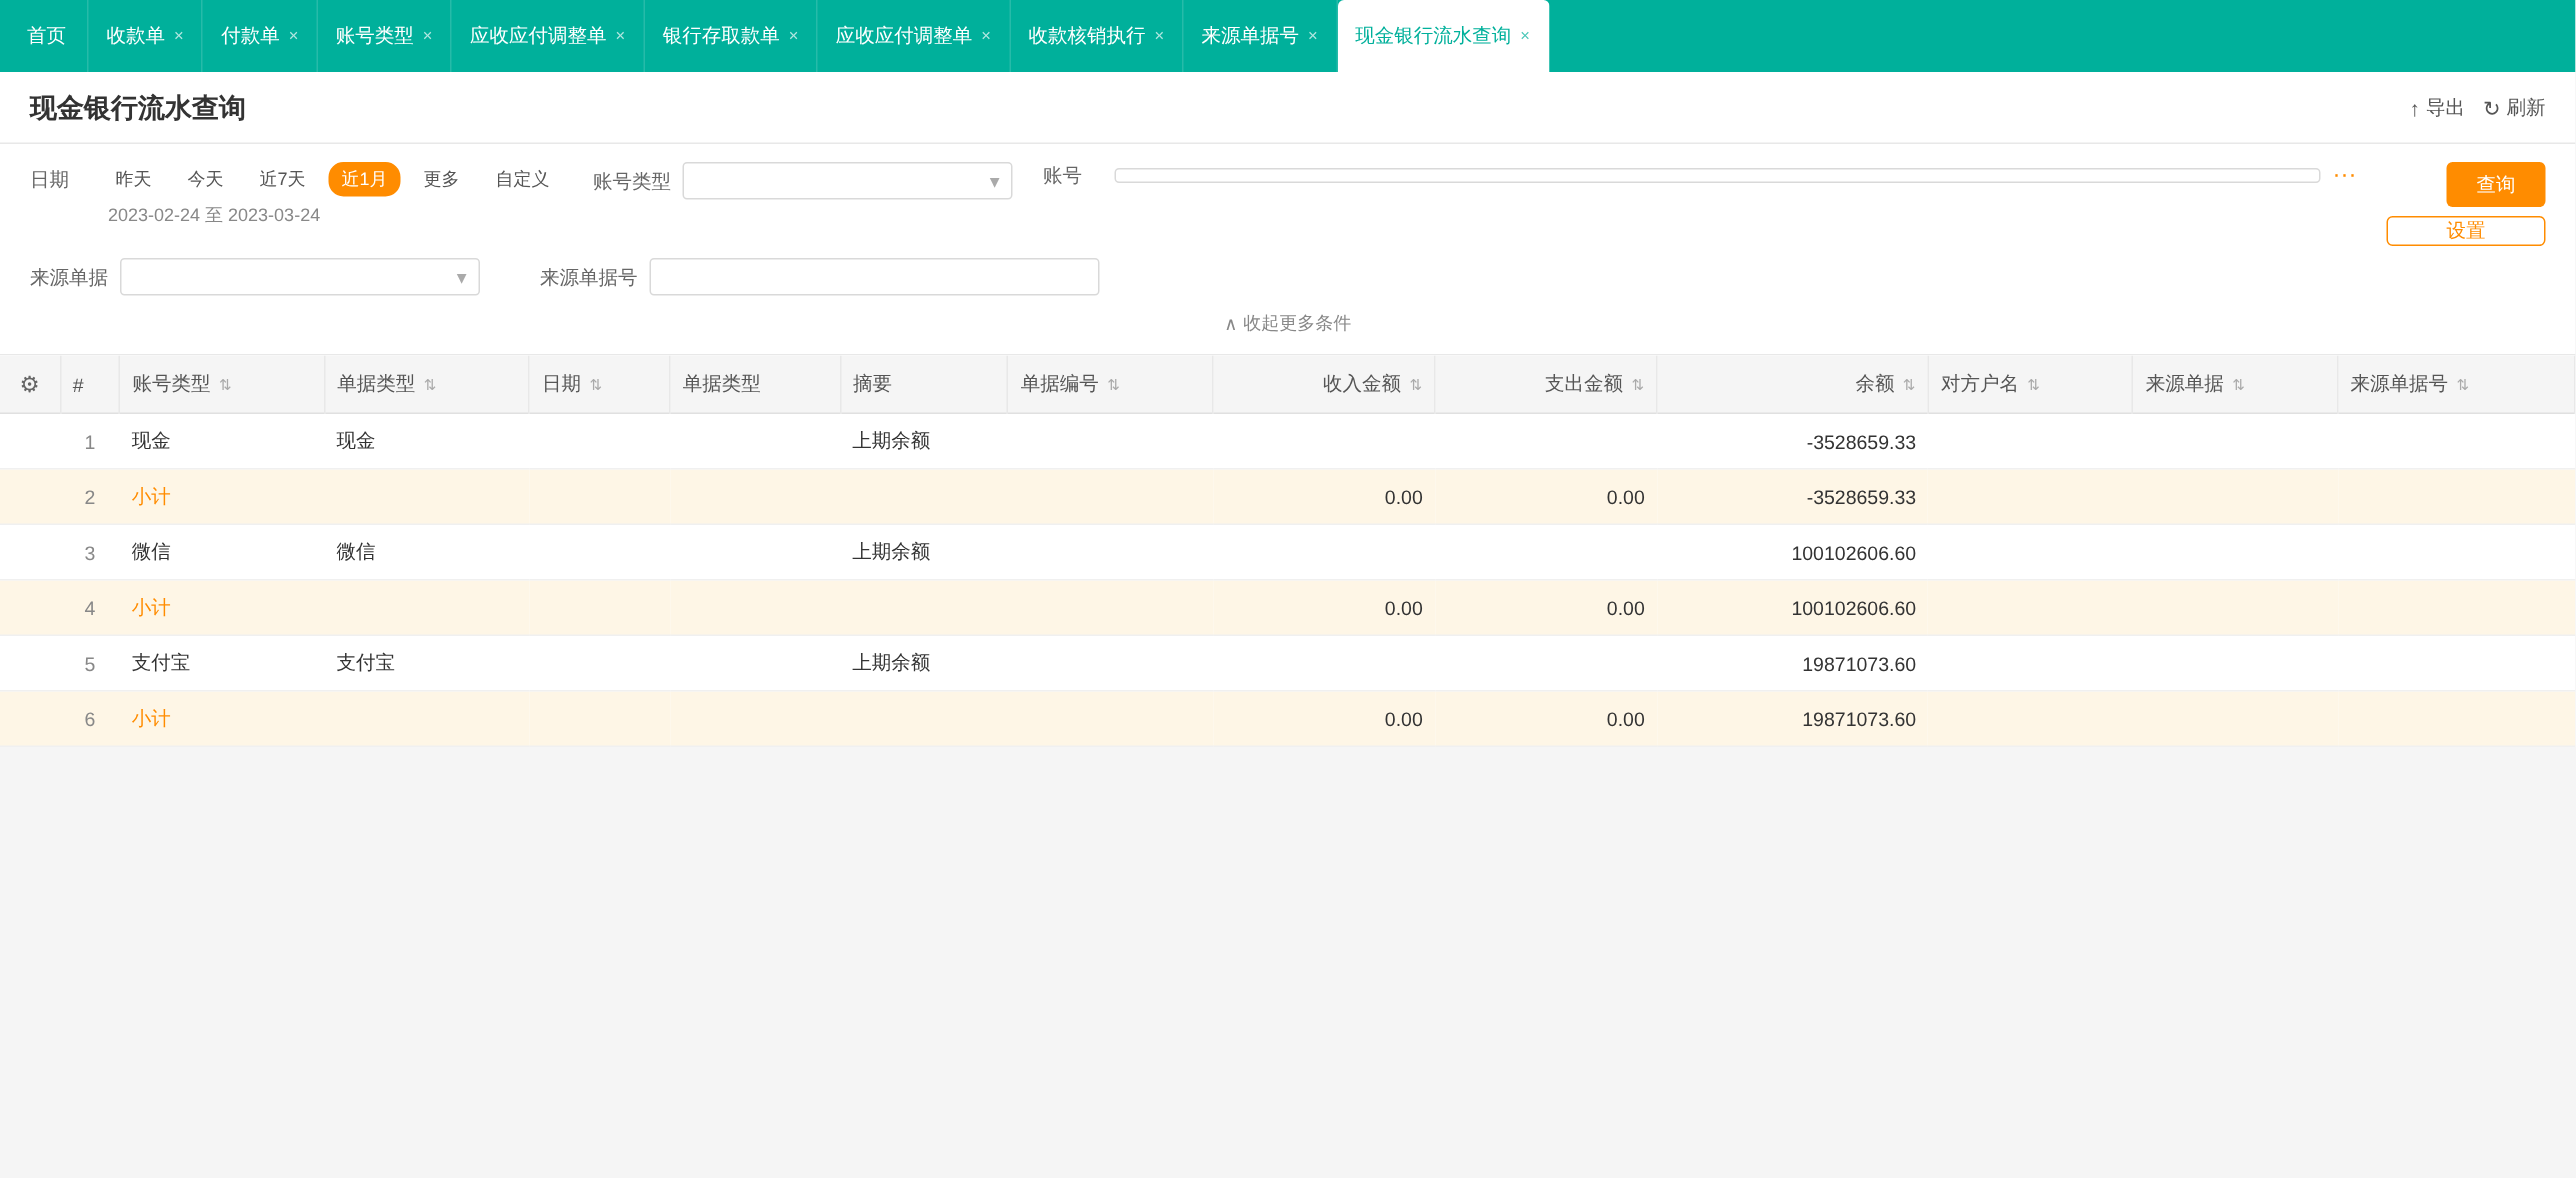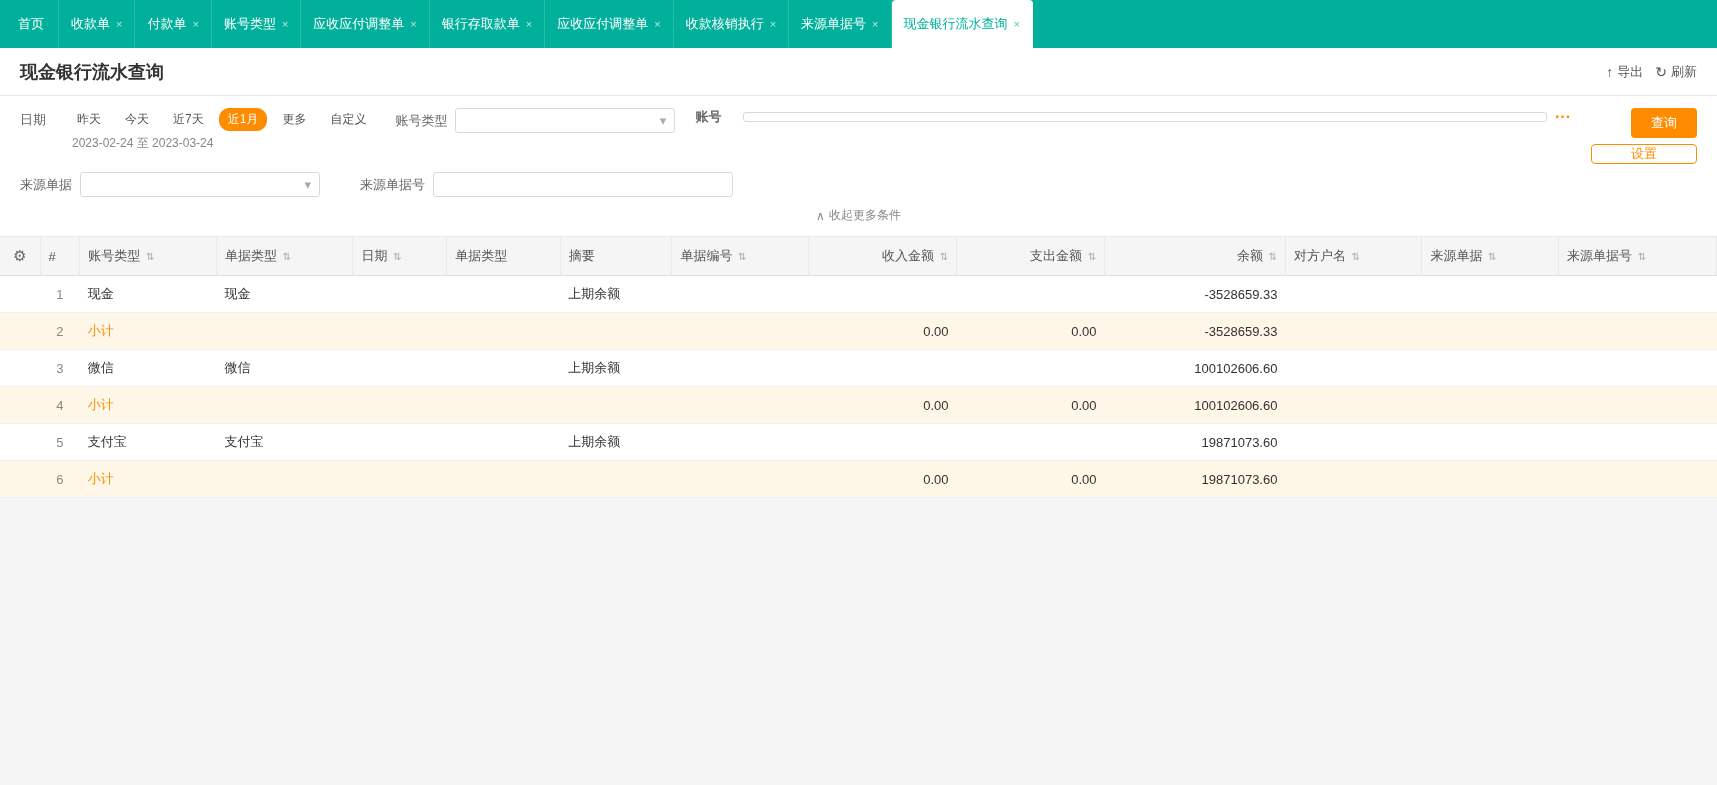--- a/index.html
+++ b/index.html
@@ -284,21 +284,21 @@
     </div>
 
     <div style="display:flex; align-items:center; gap:8px; min-width:280px;">
       <span class="filter-label">账号类型</span>
       <div class="filter-select" style="flex:1;">
         <span class="filter-select-text"></span>
         <span style="color:#aaa;">▾</span>
       </div>
     </div>
 
-    <div style="display:flex; align-items:center; gap:8px; flex:1;font-weight:bold;">
+    <div style="display:flex; align-items:center; gap:8px; flex:1;">
       <span class="filter-label">账号</span>
       <div class="account-field" style="flex:1;">
         <div class="filter-select" style="flex:1;">
           <span class="filter-select-text"></span>
         </div>
         <span class="account-dots">···</span>
       </div>
     </div>
 
     <div class="action-btns">

